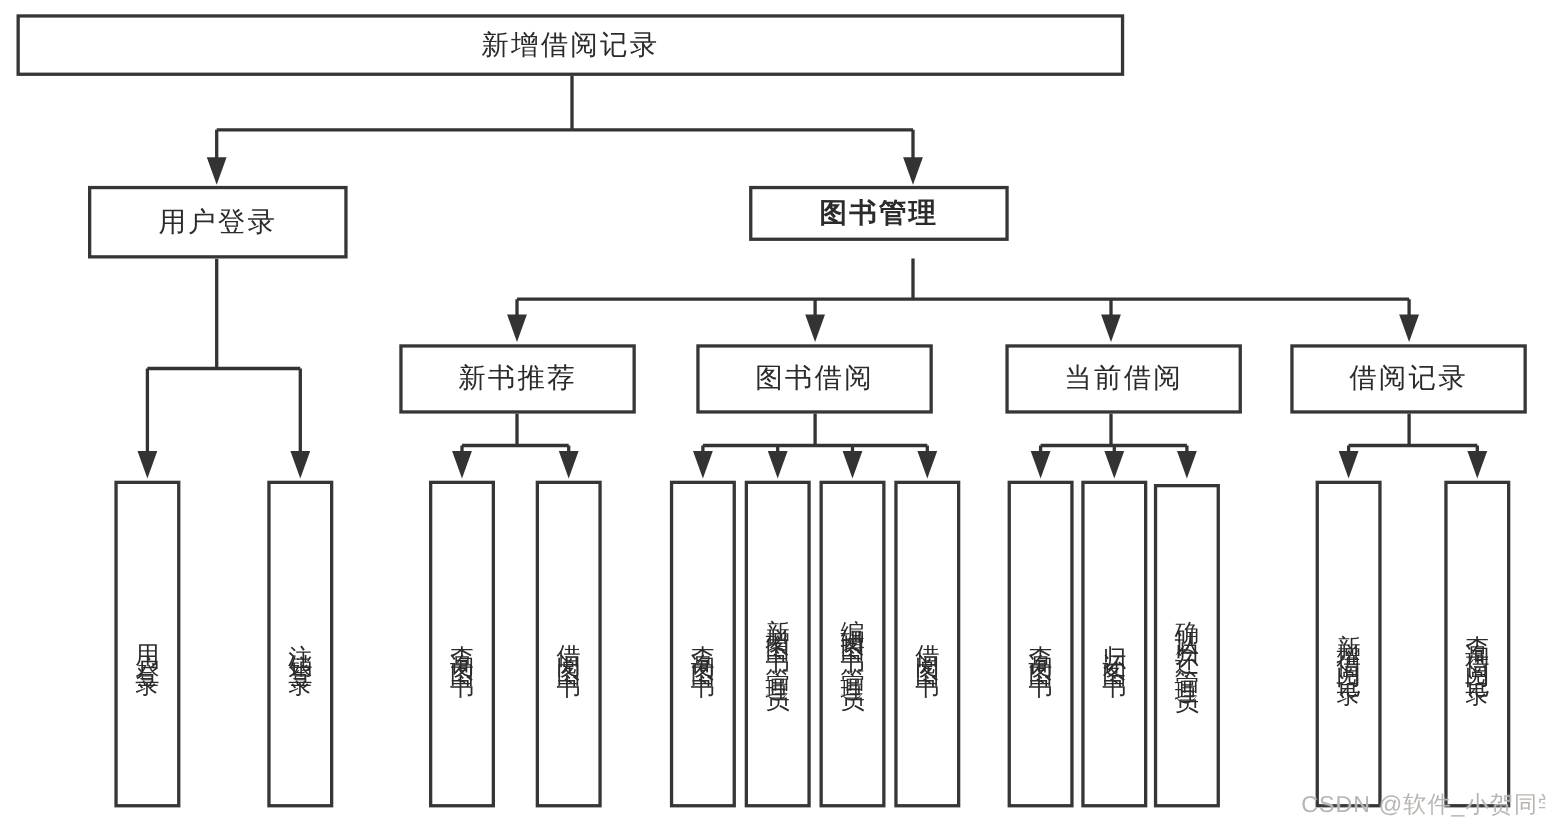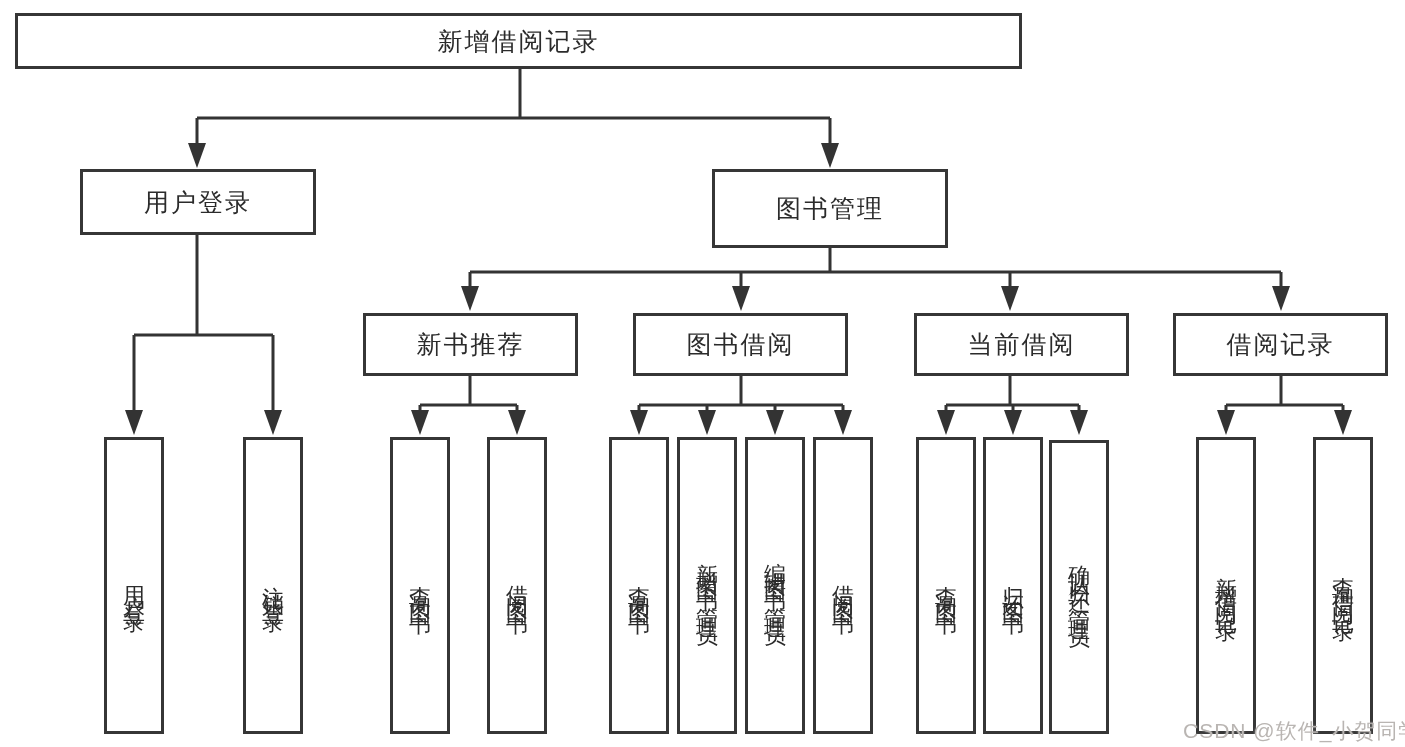--- a/index.html
+++ b/index.html
@@ -114,21 +114,21 @@
     </g>
   </svg>
 
   <div class="box root" style="left:15px; top:13px; width:1007px; height:56px;">
     <span class="hlbl">新增借阅记录</span>
   </div>
 
   <div class="box" style="left:80px; top:169px; width:236px; height:66px;">
     <span class="hlbl">用户登录</span>
   </div>
-  <div class="box" style="left:712px; top:169px; width:236px; height:79px;">
+  <div class="box" style="left:681px; top:169px; width:236px; height:50px;font-weight:bold;">
     <span class="hlbl">图书管理</span>
   </div>
 
   <div class="box" style="left:363px; top:313px; width:215px; height:63px;">
     <span class="hlbl">新书推荐</span>
   </div>
   <div class="box" style="left:633px; top:313px; width:215px; height:63px;">
     <span class="hlbl">图书借阅</span>
   </div>
   <div class="box" style="left:903px; top:313px; width:215px; height:63px;margin-left:11px;">

